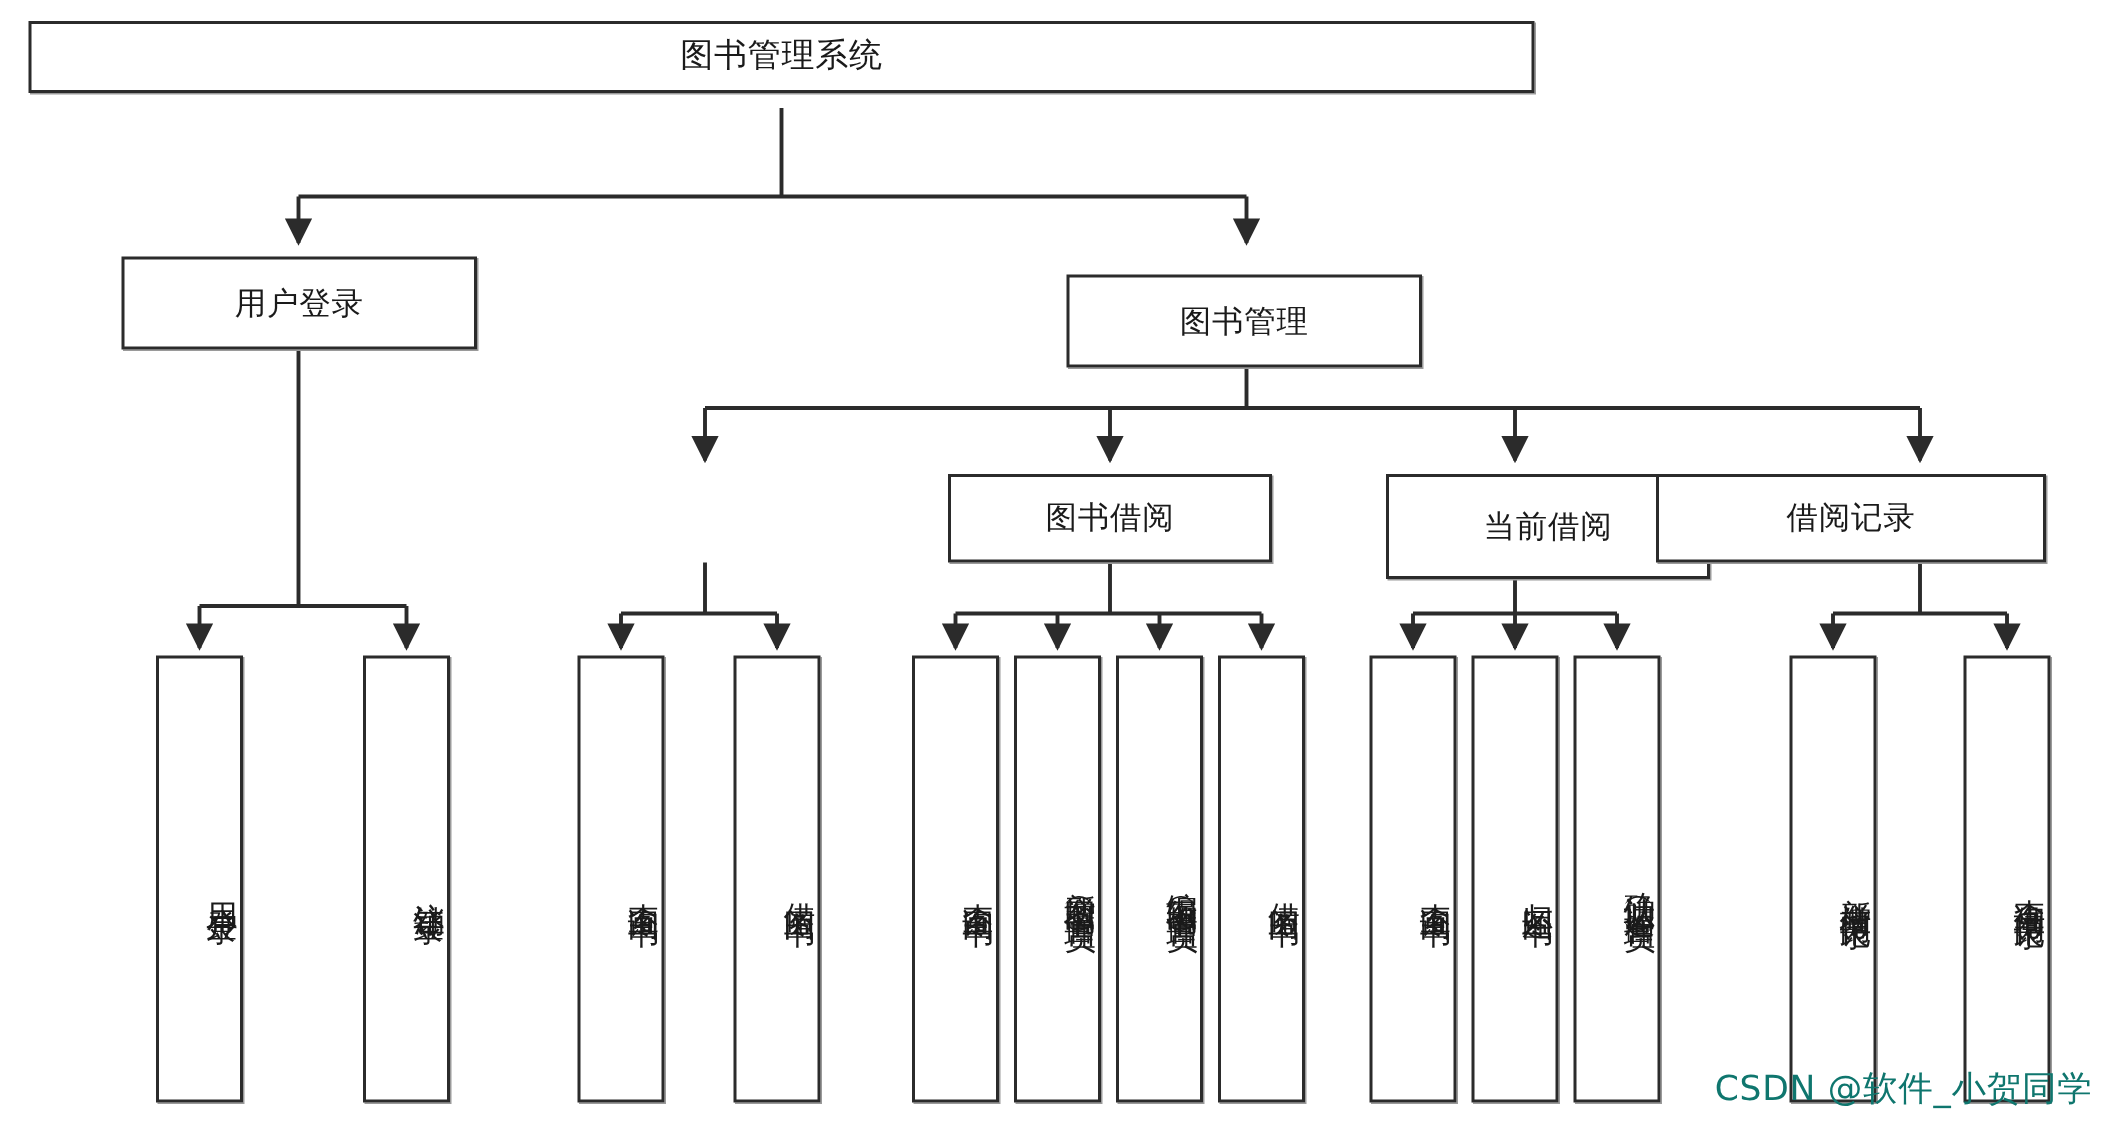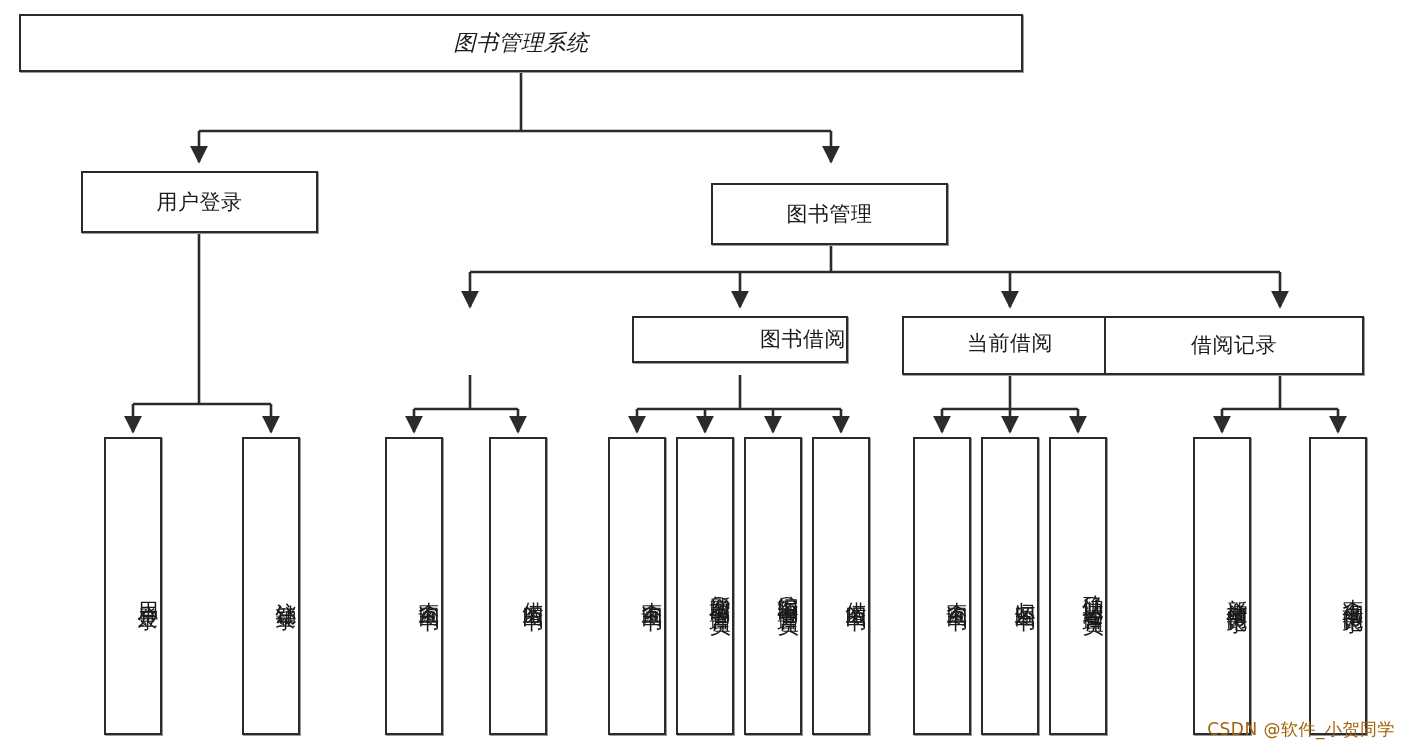--- a/index.html
+++ b/index.html
@@ -50,22 +50,22 @@
     align-items: flex-start;
     justify-content: center;
   }
   .node.root {
     font-size: 22px;
   }
   .watermark {
     position: absolute;
     right: 10px;
     bottom: 6px;
-    font-size: 17px;
-    color: #a16207;
+    font-size: 23px;
+    color: #0f766e;
     letter-spacing: 0.5px;
     white-space: nowrap;
     font-family: "DejaVu Sans", "Liberation Sans", sans-serif;
     margin-top: 13px;
   }
 </style>
 </head>
 <body>
 
 <div id="canvas">
@@ -113,35 +113,35 @@
       <path d="M 1010 409 L 1010 432" marker-end="url(#arrow)"></path>
       <path d="M 1078 409 L 1078 432" marker-end="url(#arrow)"></path>
 
       <path d="M 1280 375 L 1280 409"></path>
       <path d="M 1222 409 L 1338 409"></path>
       <path d="M 1222 409 L 1222 432" marker-end="url(#arrow)"></path>
       <path d="M 1338 409 L 1338 432" marker-end="url(#arrow)"></path>
     </g>
   </svg>
 
-  <div class="node horiz root" style="left:19px; top:14px; width:1004px; height:58px;font-style:italic;">
+  <div class="node horiz root" style="left:19px; top:14px; width:1004px; height:48px;">
     <span>图书管理系统</span>
   </div>
 
   <div class="node horiz" style="left:81px; top:171px; width:237px; height:62px;">
     <span>用户登录</span>
   </div>
   <div class="node horiz" style="left:711px; top:171px; width:237px; height:62px;margin-top:12px;">
     <span>图书管理</span>
   </div>
 
-  <div class="node horiz" style="left:632px; top:316px; width:216px; height:47px;justify-content:flex-end;">
+  <div class="node horiz" style="left:632px; top:316px; width:216px; height:59px;">
     <span>图书借阅</span>
   </div>
-  <div class="node horiz" style="left:902px; top:316px; width:216px; height:59px;font-family:Liberation Mono, monospace;">
+  <div class="node horiz" style="left:924px; top:316px; width:216px; height:70px;">
     <span>当前借阅</span>
   </div>
   <div class="node horiz" style="left:1104px; top:316px; width:260px; height:59px;">
     <span>借阅记录</span>
   </div>
 
   <div class="node vert" style="left:104px; top:437px; width:58px; height:298px;">
     <span>用户登录</span>
   </div>
   <div class="node vert" style="left:242px; top:437px; width:58px; height:298px;">

